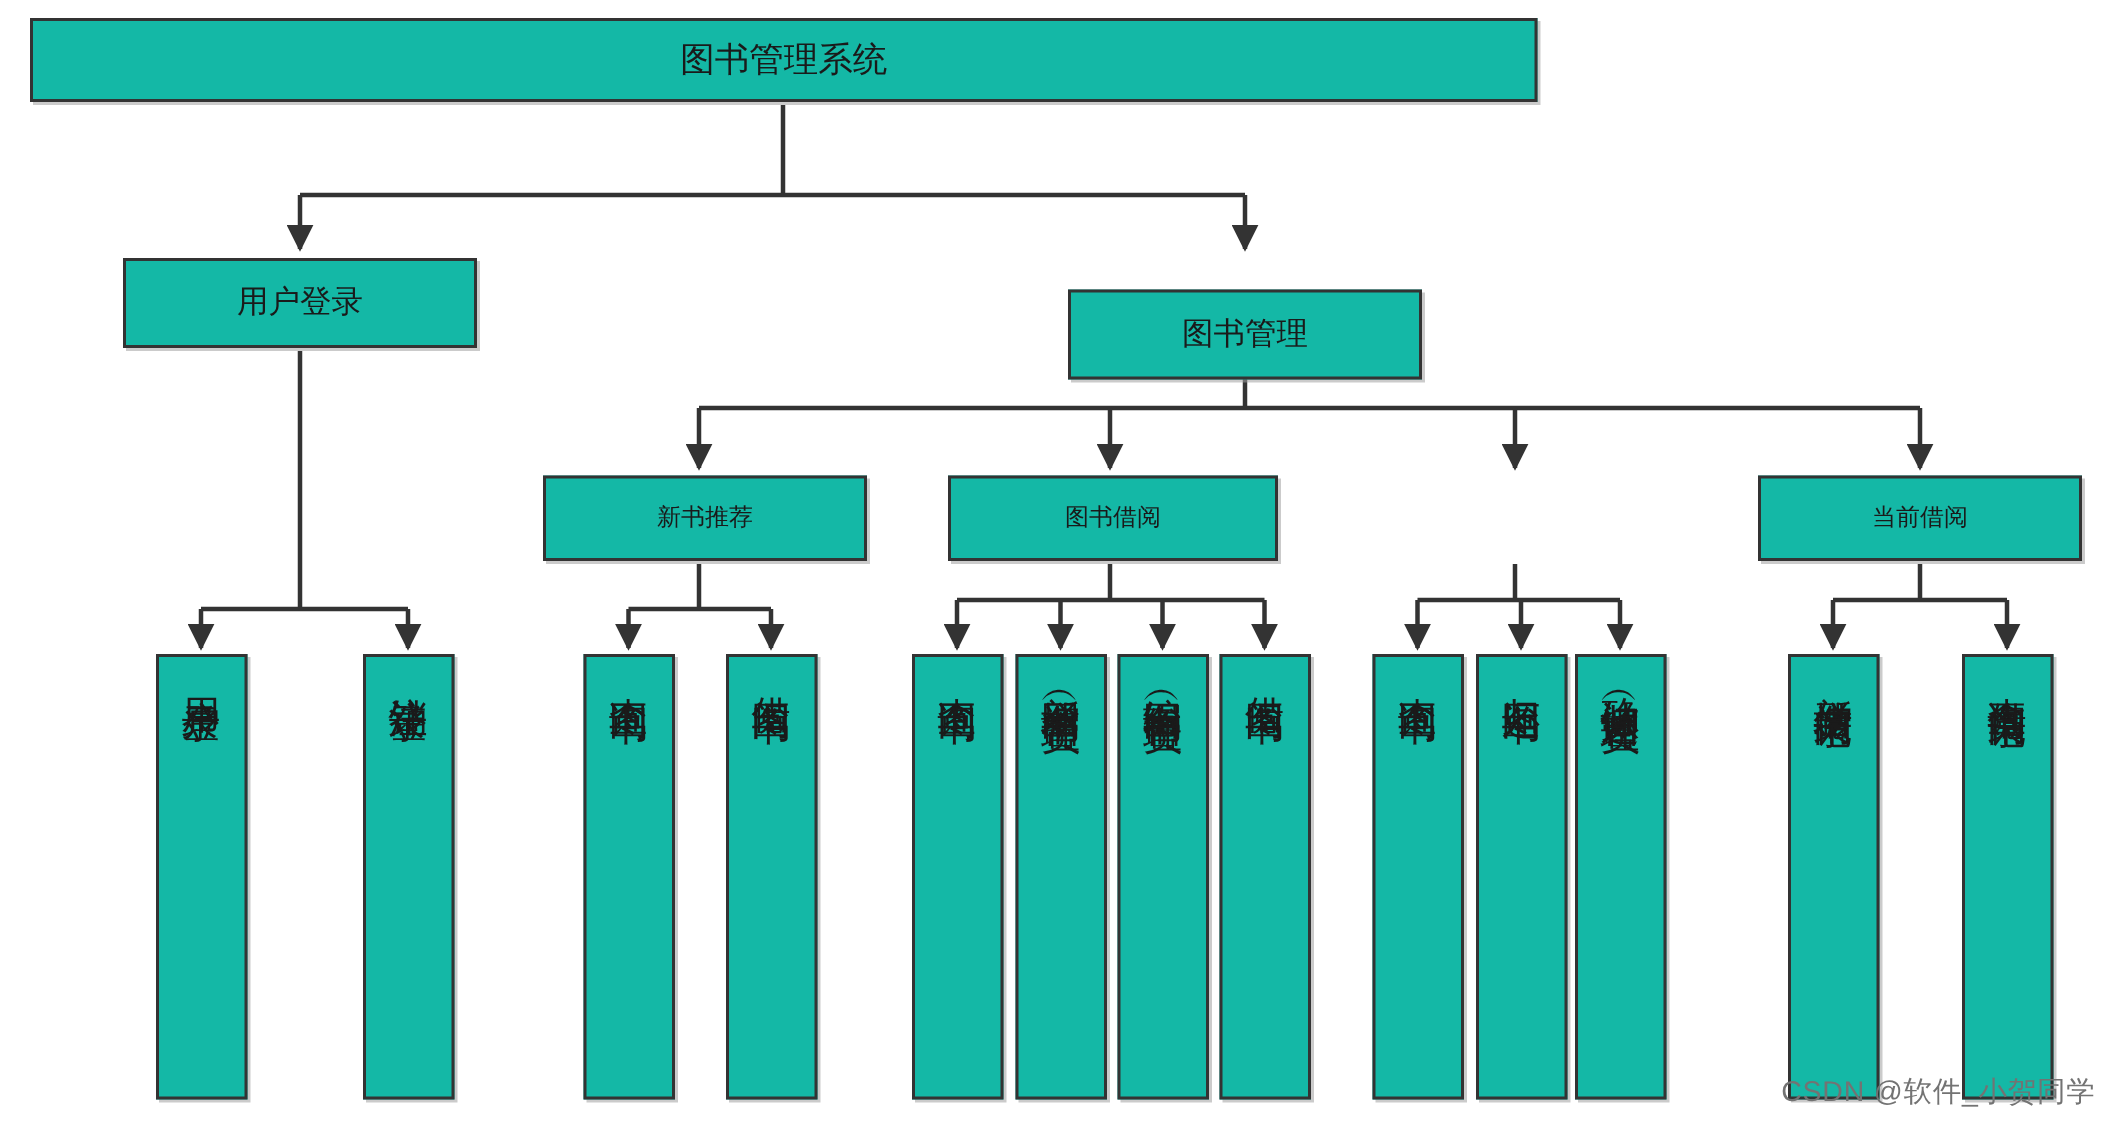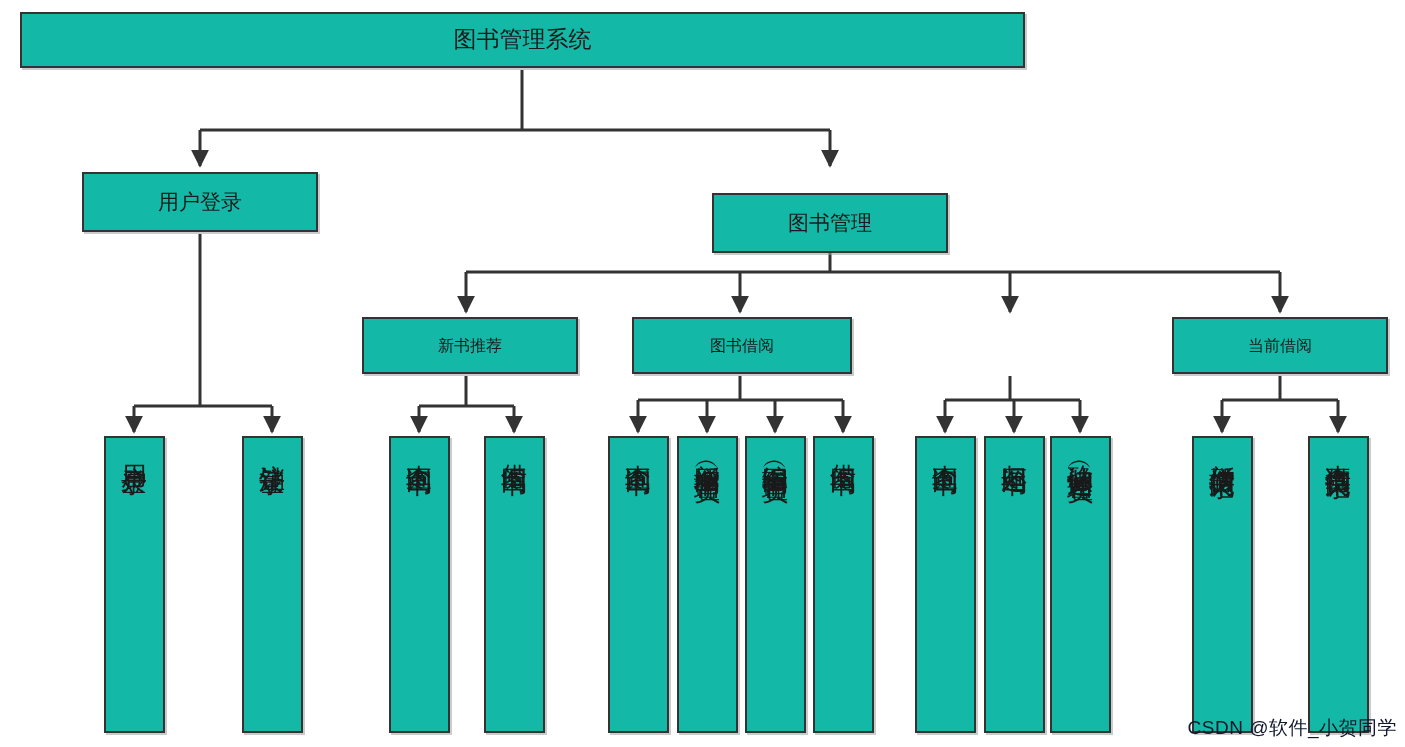--- a/index.html
+++ b/index.html
@@ -60,21 +60,21 @@
     line-height: 1.0;
     letter-spacing: 2px;
     white-space: normal;
   }
   
   #watermark {
     position: absolute;
     right: 8px;
     bottom: 6px;
     font-size: 19px;
-    color: #0f172a;
+    color: #737373;
     letter-spacing: 0.5px;
     user-select: none;
   }
 </style>
 </head>
 <body>
 
 <div id="canvas">
 
   <svg id="wires" viewBox="0 0 1405 747" xmlns="http://www.w3.org/2000/svg">

